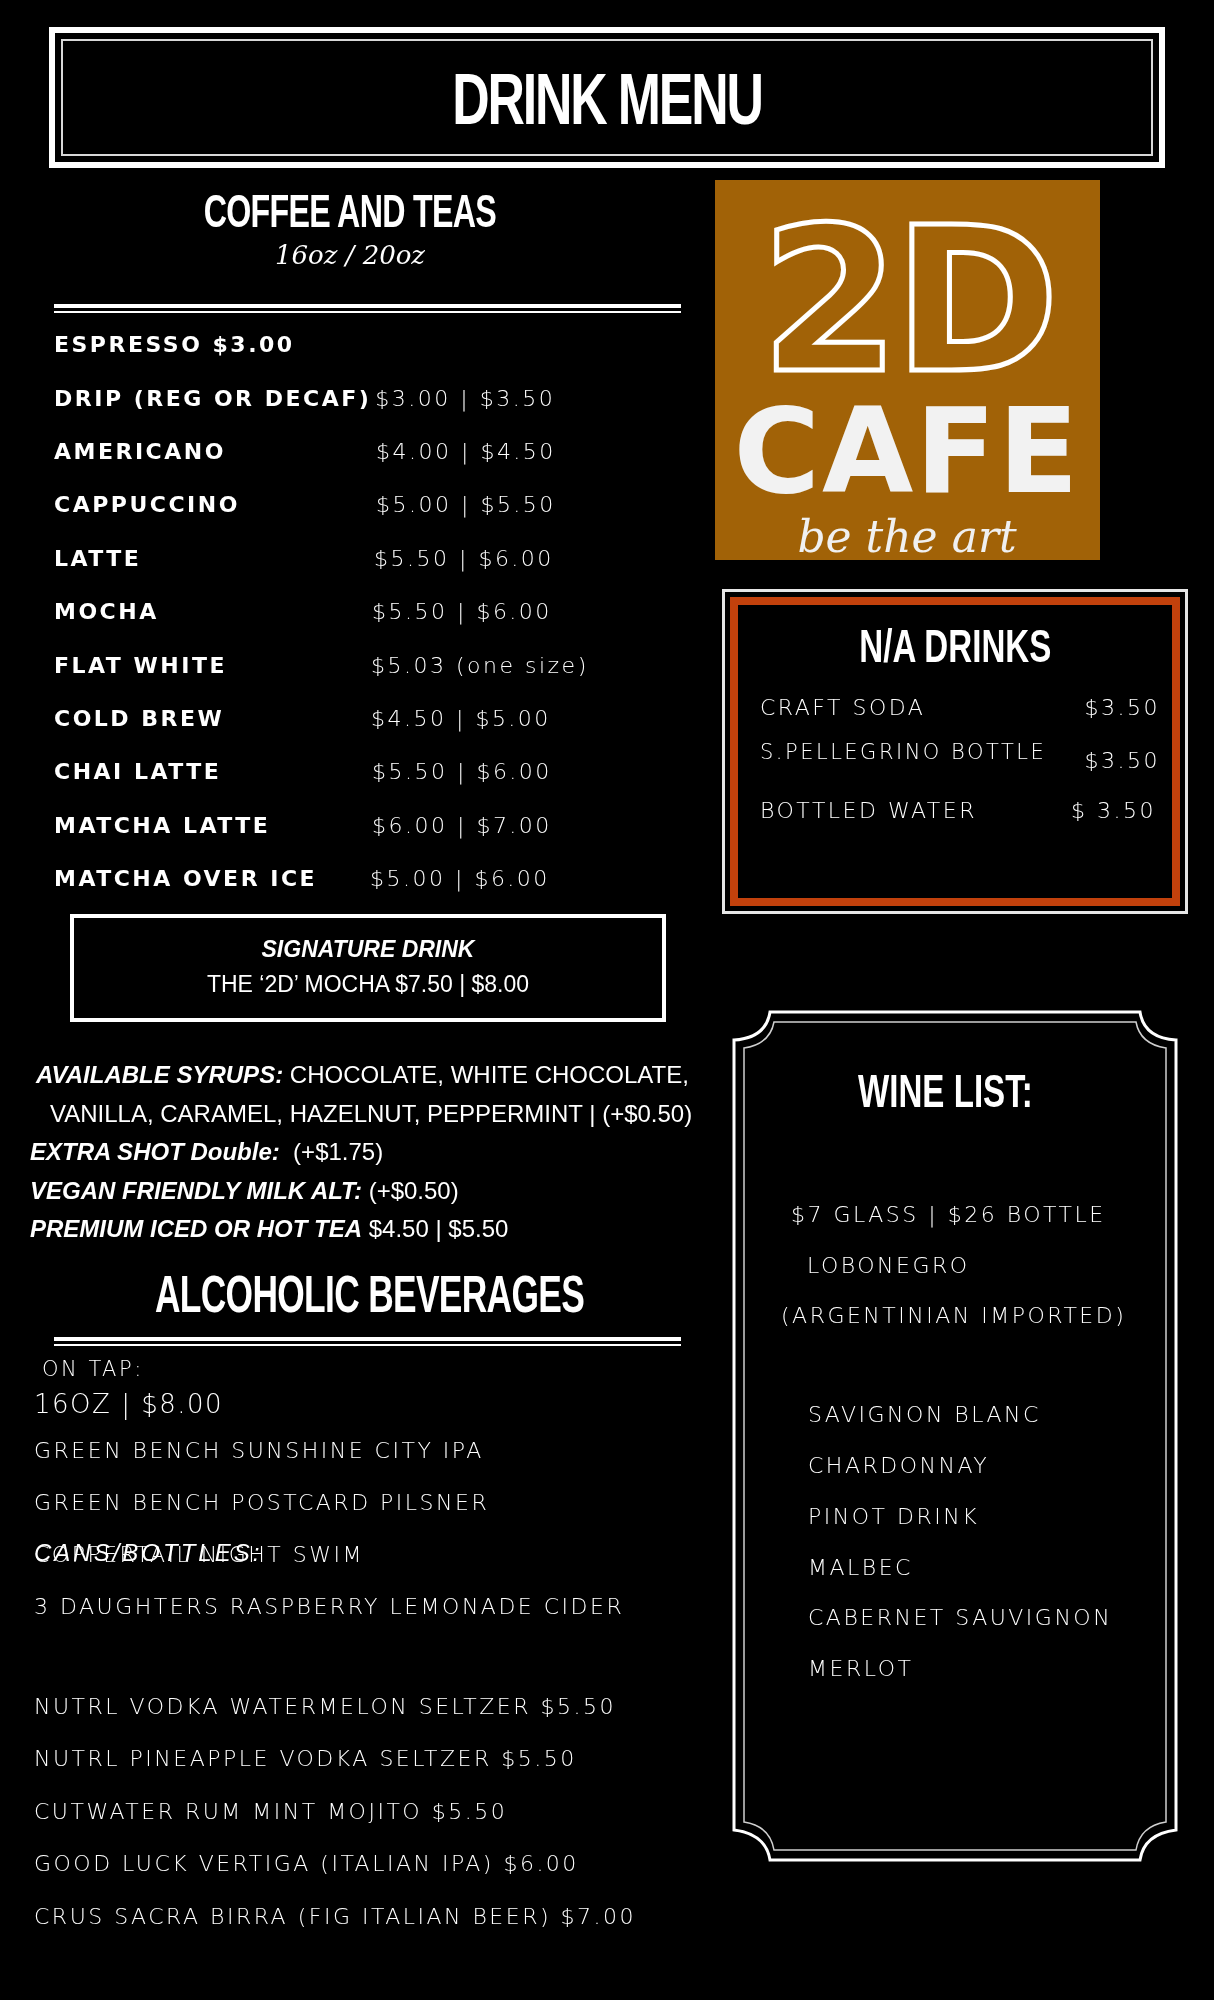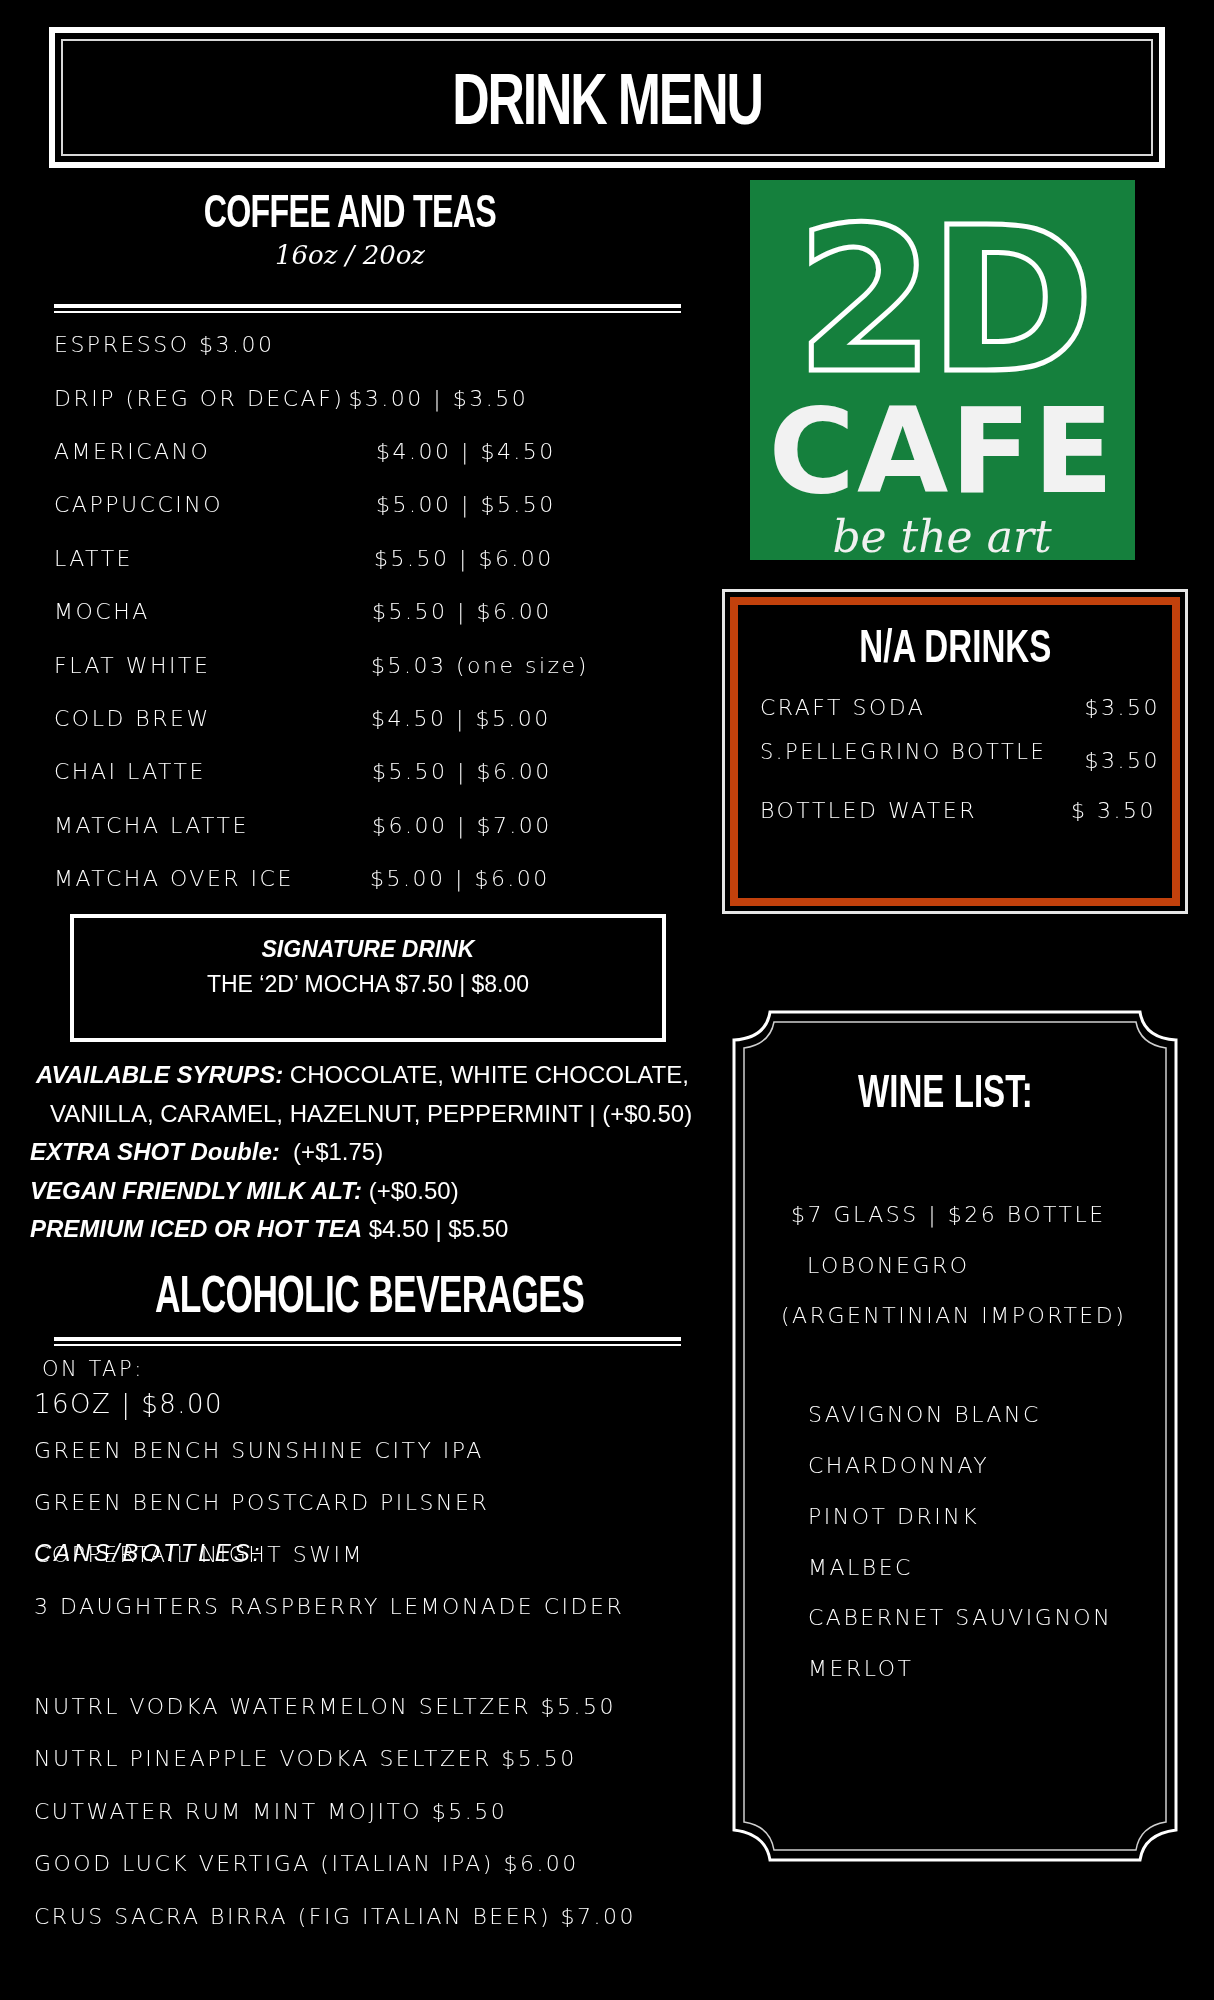--- a/index.html
+++ b/index.html
@@ -21,26 +21,26 @@
   .sec-coffee-title { left: 0; width: 700px; top: 188px; text-align: center; }
   .sec-coffee-title span { font-size: 46px; transform: scaleX(0.7); transform-origin: center; letter-spacing: -1px; }
   .sizes { left: 0; width: 700px; top: 240px; text-align: center; font-family: "DejaVu Serif", serif; font-style: italic; font-size: 26px; }
 
   .dbl-rule { height: 9px; border-top: 4px solid #fff; border-bottom: 2px solid #fff; }
   .rule1 { left: 54px; top: 304px; width: 627px; }
   .rule2 { left: 54px; top: 1337px; width: 627px; }
 
   .coffee-list { left: 54px; top: 318px; width: 650px; }
   .coffee-row { height: 53.4px; display: flex; align-items: center; font-size: 22px; }
-  .coffee-name { width: 320px; display: inline-block; }
+  .coffee-name { width: 320px; display: inline-block; font-weight: bold; }
   .coffee-name.full { width: auto; }
   .coffee-price { display: inline-block; }
 
   
-  .sig-box { left: 70px; top: 914px; width: 596px; height: 128px; border: 4px solid #fff; text-align: center; }
+  .sig-box { left: 70px; top: 914px; width: 596px; height: 108px; border: 4px solid #fff; text-align: center; }
   .sig-title { margin-top: 18px; font-family: "Liberation Sans", sans-serif; font-weight: 700; font-style: italic; font-size: 23px; }
   .sig-item { margin-top: 8px; font-family: "Liberation Sans", sans-serif; font-size: 23px; }
 
   
   .extras { left: 30px; top: 1056px; width: 680px; font-family: "Liberation Sans", sans-serif; font-size: 24px; line-height: 38.5px; }
   .extras b { font-style: italic; }
   .extras .syr1 { padding-left: 6px; }
   .extras .syr2 { padding-left: 20px; }
 
   
@@ -49,21 +49,21 @@
 
   .tap-label { left: 42px; top: 1357px; font-size: 21px; }
   .tap-price { left: 34px; top: 1389px; font-size: 26px; letter-spacing: 1.5px; }
   .tap-list { left: 34px; top: 1424px; }
   .tap-row { height: 52px; display: flex; align-items: center; font-size: 22px; }
   .cans-label { left: 34px; top: 1539px; font-family: "Liberation Sans", sans-serif; font-weight: 400; font-style: italic; font-size: 24px; letter-spacing: 3px; }
   .cans-list { left: 34px; top: 1680px; }
   .cans-row { height: 52.5px; display: flex; align-items: center; font-size: 22px; }
 
   
-  .logo { left: 750px; top: 180px; width: 385px; height: 380px; background: #15803d; }
+  .logo { left: 715px; top: 180px; width: 385px; height: 380px; background: #a16207; }
   .logo svg { display: block; }
 
   
   .na-outer { left: 722px; top: 589px; width: 466px; height: 325px; border: 3px solid #e6e6e6; }
   .na-mid { position: absolute; left: 5px; top: 5px; right: 5px; bottom: 5px; border: 8px solid #c2410c; }
   .na-title { position: absolute; left: 0; right: 0; top: 18px; text-align: center; }
   .na-title span { font-size: 46px; transform: scaleX(0.72); transform-origin: center; }
   .na-row { position: absolute; left: 22px; right: 12px; font-size: 22px; display: flex; justify-content: space-between; }
 
   

